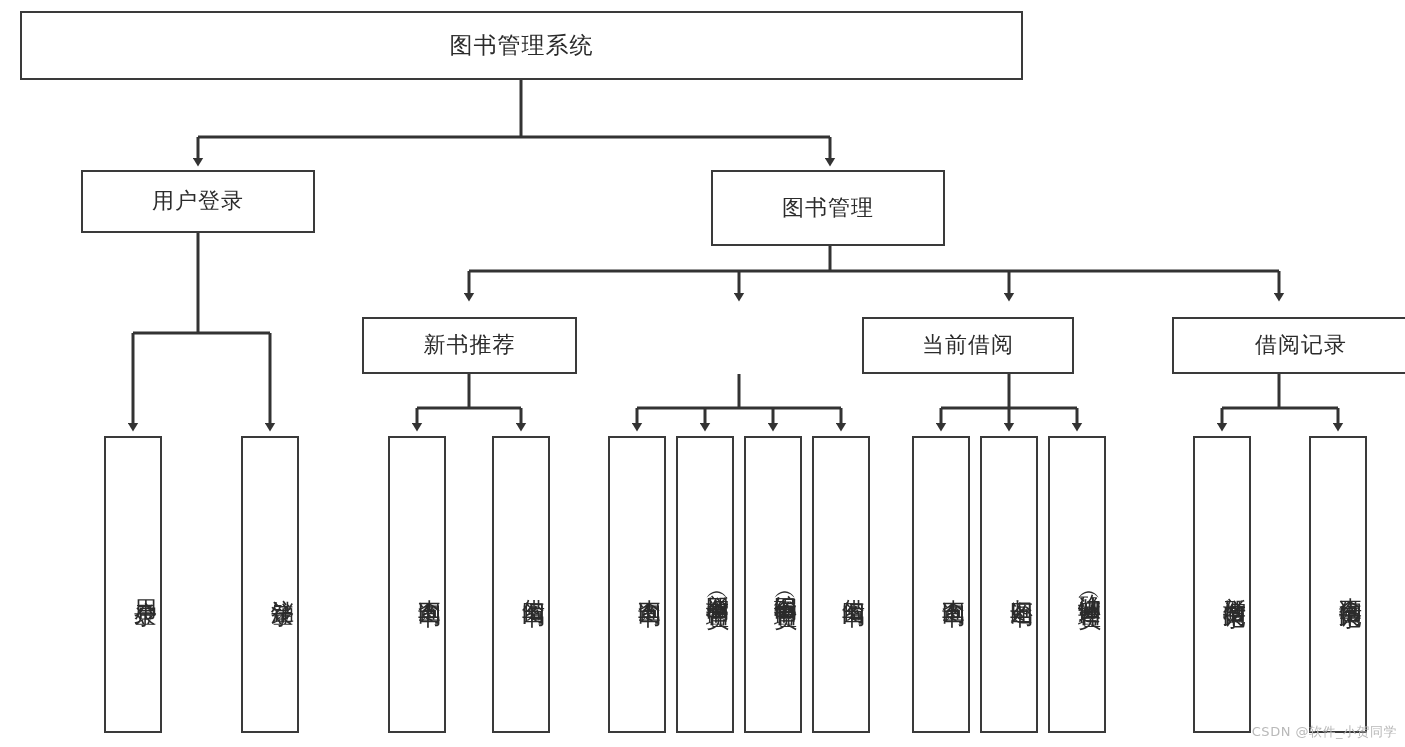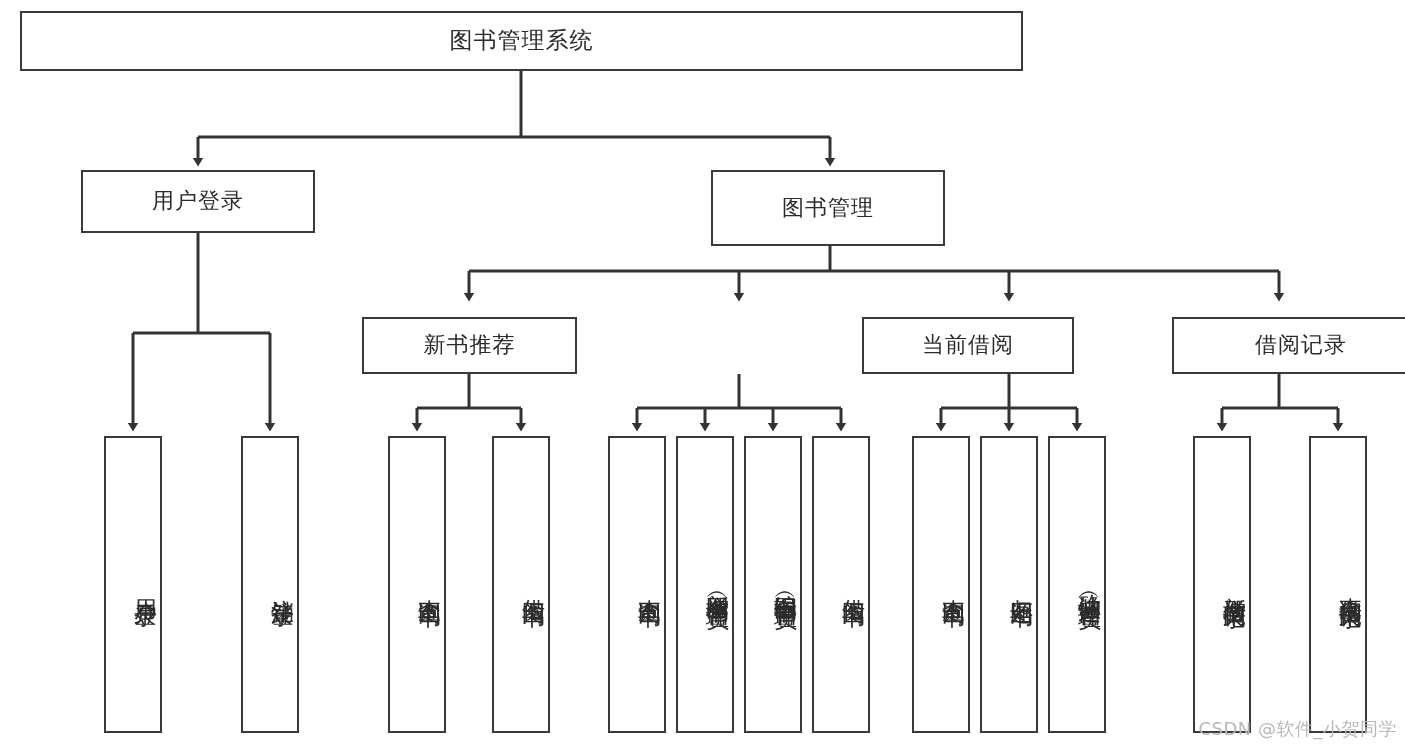--- a/index.html
+++ b/index.html
@@ -57,21 +57,21 @@
     text-orientation: upright;
     white-space: nowrap;
   }
   .node.root {
     font-size: 23px;
   }
   .watermark {
     position: absolute;
     right: 8px;
     bottom: 6px;
-    font-size: 18px;
+    font-size: 13px;
     color: #b9b9b9;
     letter-spacing: 0.5px;
     z-index: 5;
     white-space: nowrap;
   }
 </style>
 </head>
 <body>
 
 <div id="canvas">
@@ -119,21 +119,21 @@
       <path d="M1009,408 L1009,424" marker-end="url(#arrow)"></path>
       <path d="M1077,408 L1077,424" marker-end="url(#arrow)"></path>
 
       <path d="M1279,374 L1279,408"></path>
       <path d="M1222,408 L1338,408"></path>
       <path d="M1222,408 L1222,424" marker-end="url(#arrow)"></path>
       <path d="M1338,408 L1338,424" marker-end="url(#arrow)"></path>
     </g>
   </svg>
 
-  <div class="node h root" style="left:20px; top:11px; width:1003px; height:60px;">
+  <div class="node h root" style="left:20px; top:11px; width:1003px; height:69px;">
     <span>图书管理系统</span>
   </div>
 
   <div class="node h" style="left:81px; top:170px; width:234px; height:63px;">
     <span>用户登录</span>
   </div>
 
   <div class="node h" style="left:711px; top:170px; width:234px; height:76px;">
     <span>图书管理</span>
   </div>

